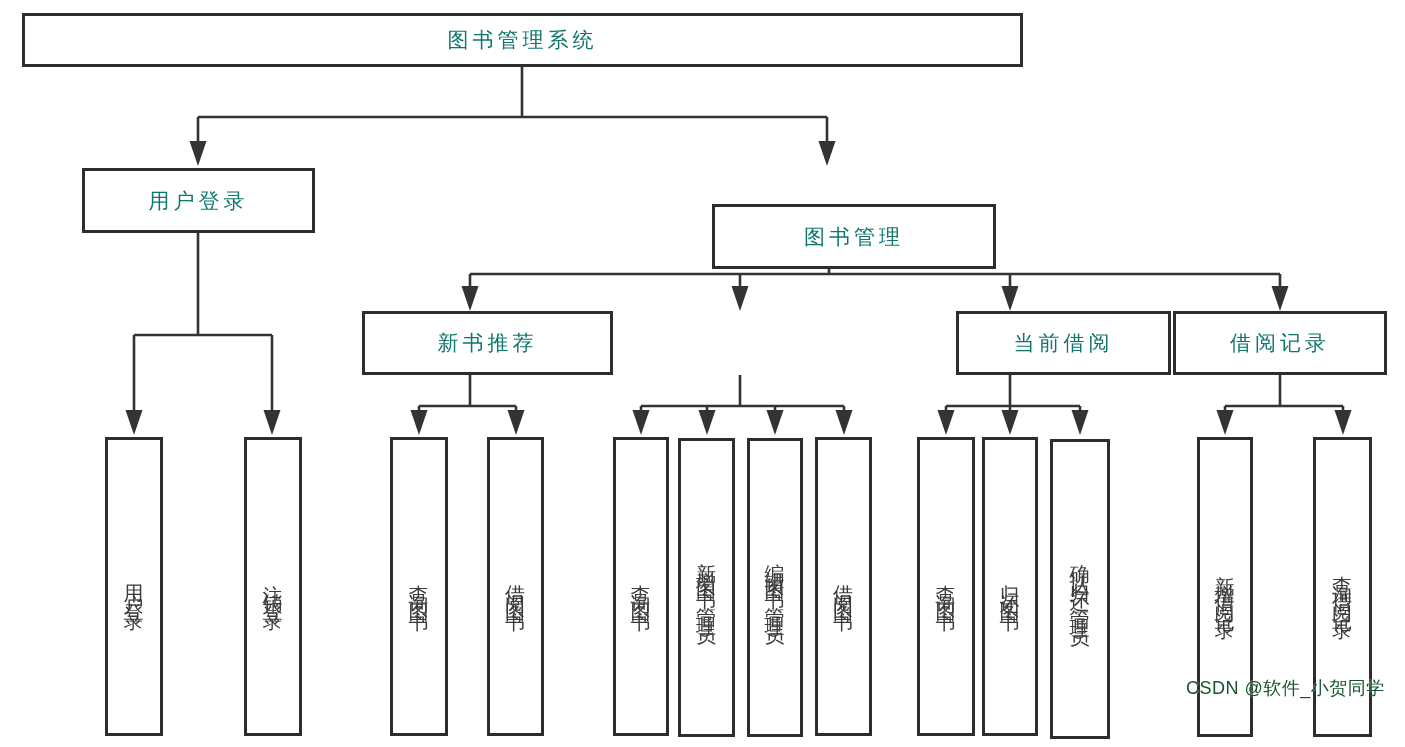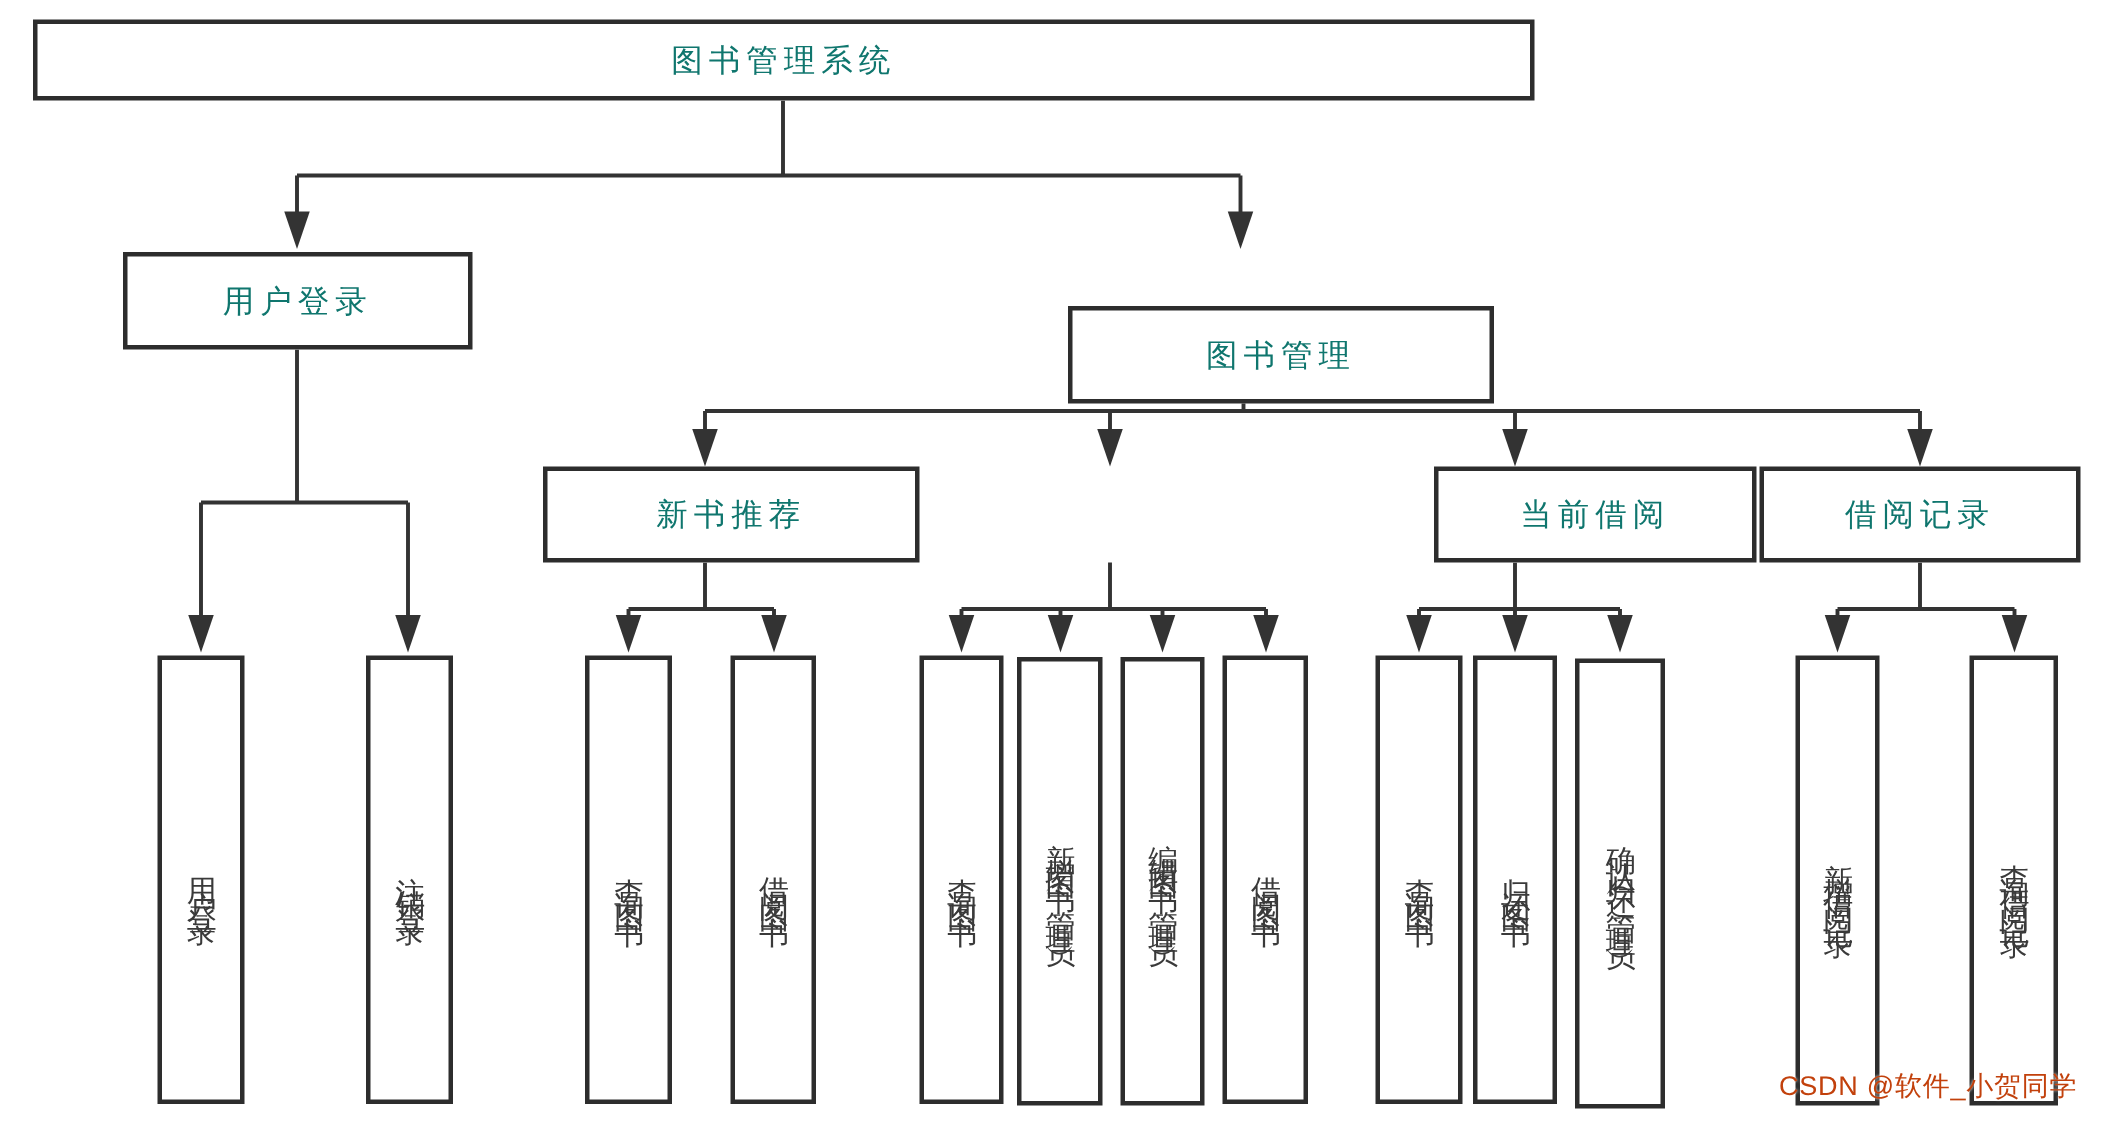--- a/index.html
+++ b/index.html
@@ -15,22 +15,22 @@
     border:3px solid #2d2d2d; background:#ffffff;
     display:flex; align-items:center; justify-content:center;
   }
   .node.h .lbl { font-size:21px; letter-spacing:4px; color:#0f766e; white-space:nowrap; }
   .node.v .lbl {
     writing-mode:vertical-rl; text-orientation:mixed;
     font-size:20px; letter-spacing:9px; color:#3a3a3a;
     max-height:290px; line-height:1;
   }
   .watermark {
-    position:absolute; left:1186px; top:712px; z-index:5;
-    font-size:18px; color:#c2410c; letter-spacing:0.5px; white-space:nowrap;
+    position:absolute; left:1186px; top:676px; z-index:5;
+    font-size:18px; color:#14532d; letter-spacing:0.5px; white-space:nowrap;
     text-shadow:0 0 2px #ffffff;
   }
 </style>
 </head>
 <body>
 
 <div class="stage">
 
   <svg class="wires" viewBox="0 0 1405 747" xmlns="http://www.w3.org/2000/svg">
     <g>

